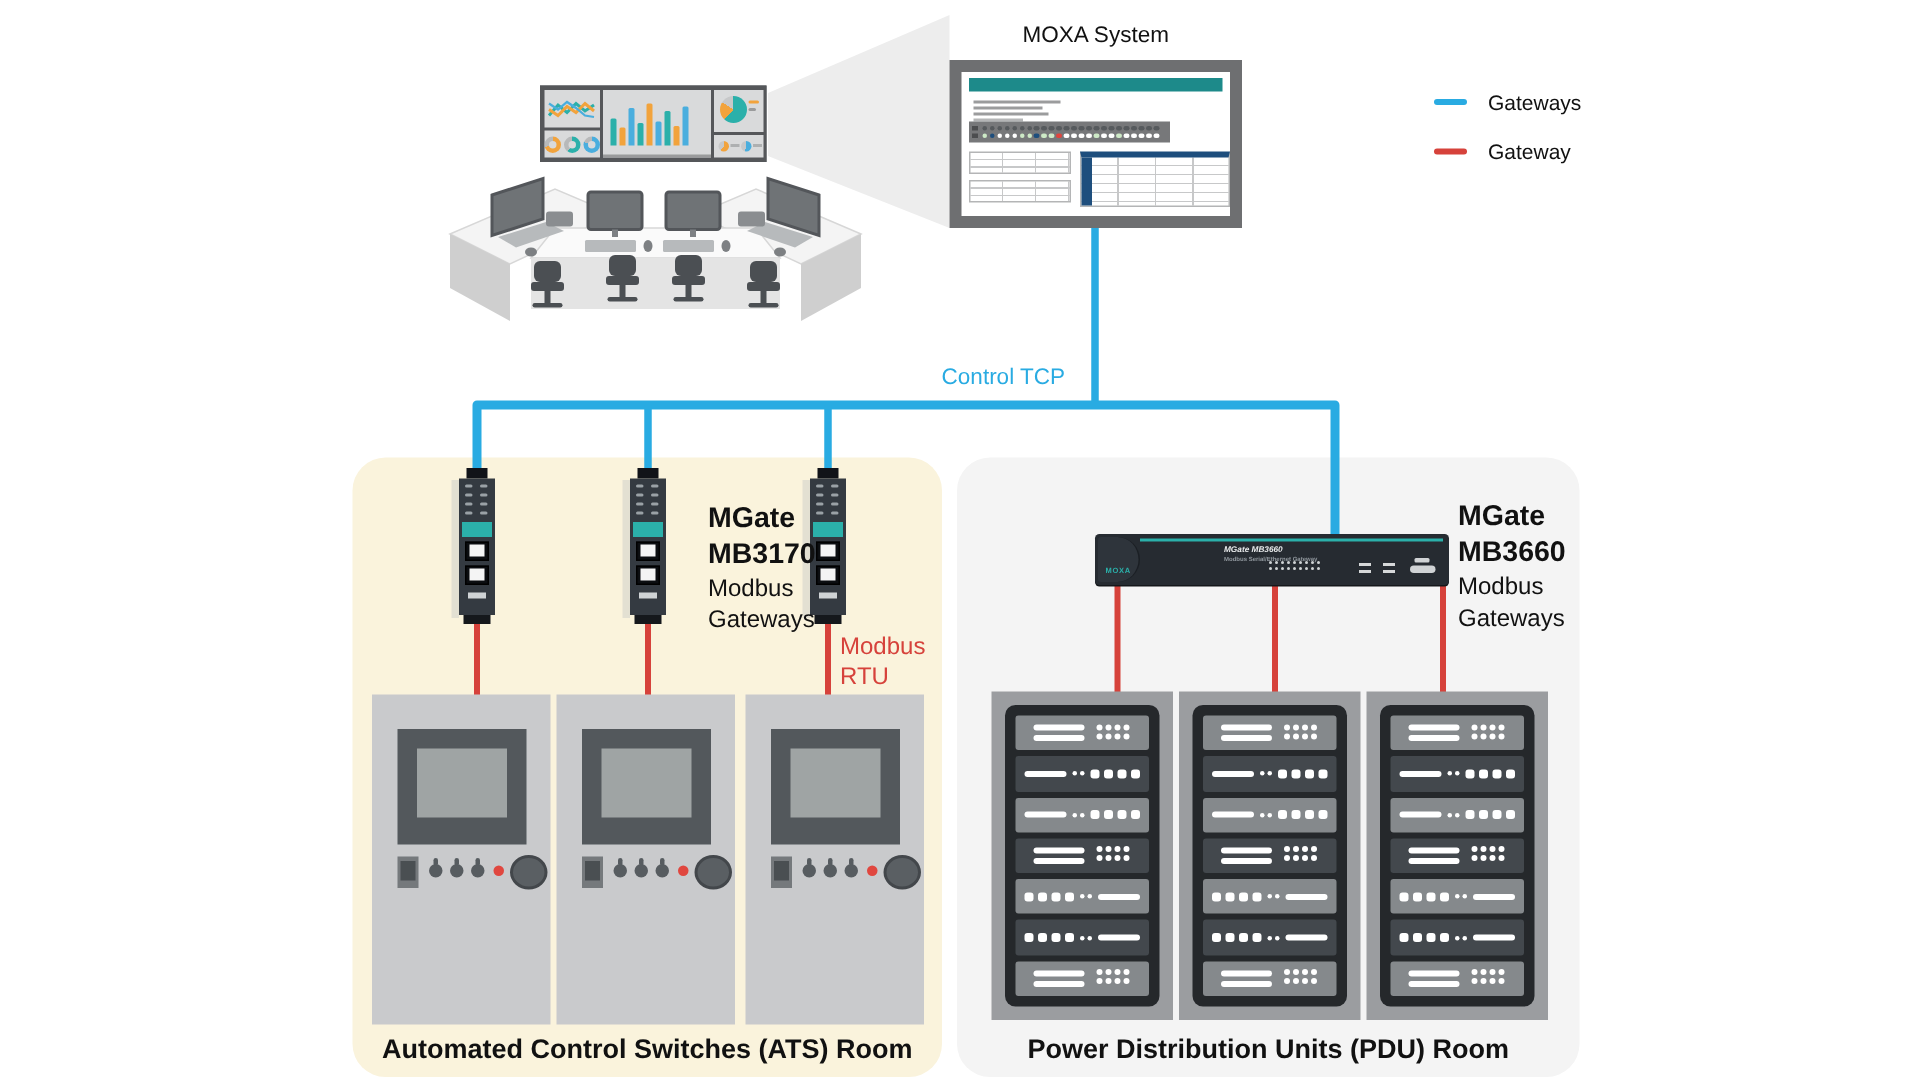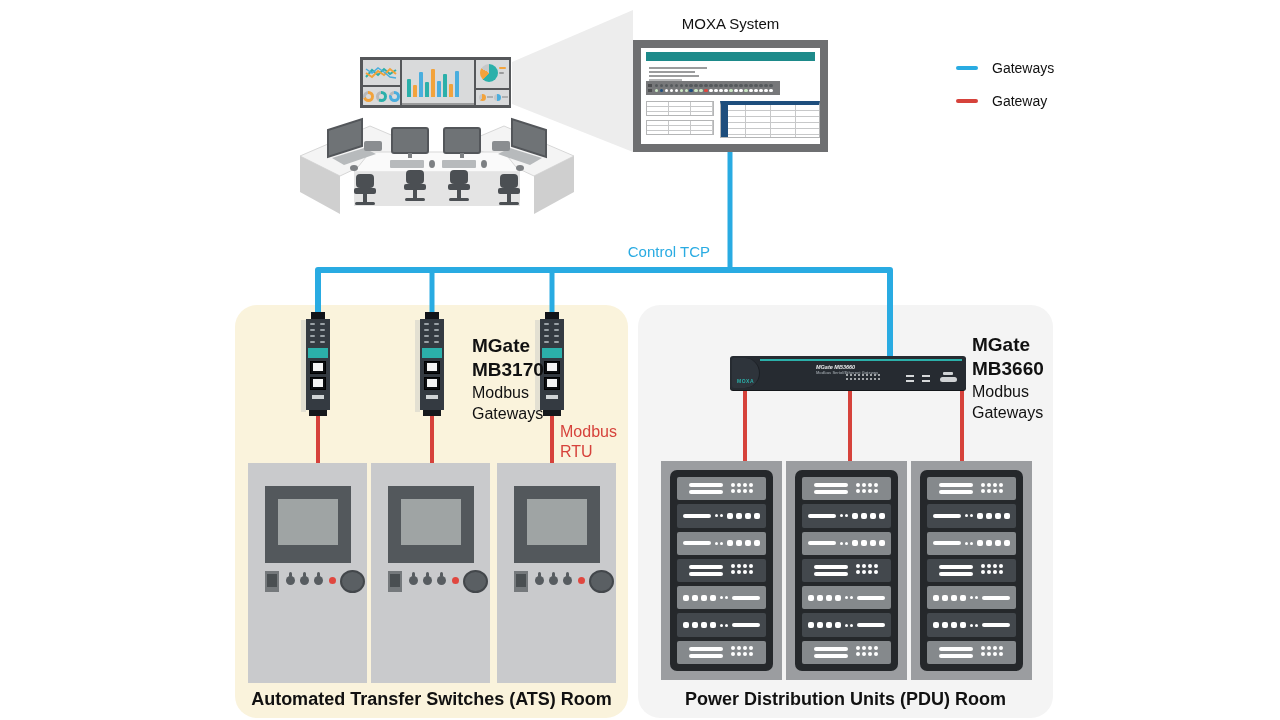--- a/index.html
+++ b/index.html
@@ -316,21 +316,21 @@
           <span class="led-dot" style="background: rgb(255, 255, 255);"></span>
           <span class="led-dot" style="background: rgb(255, 255, 255);"></span>
         </div>
     </div>
     <div class="mini-table" style="top:53px;"></div>
     <div class="mini-table" style="top:72px;"></div>
     <div class="big-table"></div>
   </div>
 
   <div class="abs room-panel" style="left:235px; top:305px; width:393px; height:413px; background:#faf3dc;">
-    <div class="room-label">Automated Transfer Switches (ATS) Room</div>
+    <div class="room-label">Automated Control Switches (ATS) Room</div>
   </div>
   <div class="abs room-panel" style="left:638px; top:305px; width:415px; height:413px; background:#f4f4f4;">
     <div class="room-label">Power Distribution Units (PDU) Room</div>
   </div>
 
   <svg class="wires" width="1280" height="720">
 
     <path d="M730,152 L730,268" stroke="#29abe2" stroke-width="5" fill="none"></path>
     <path d="M318,314 L318,270 L890,270 L890,358" stroke="#29abe2" stroke-width="6" fill="none" stroke-linejoin="round"></path>
     <path d="M432,270 L432,314" stroke="#29abe2" stroke-width="5" fill="none"></path>

